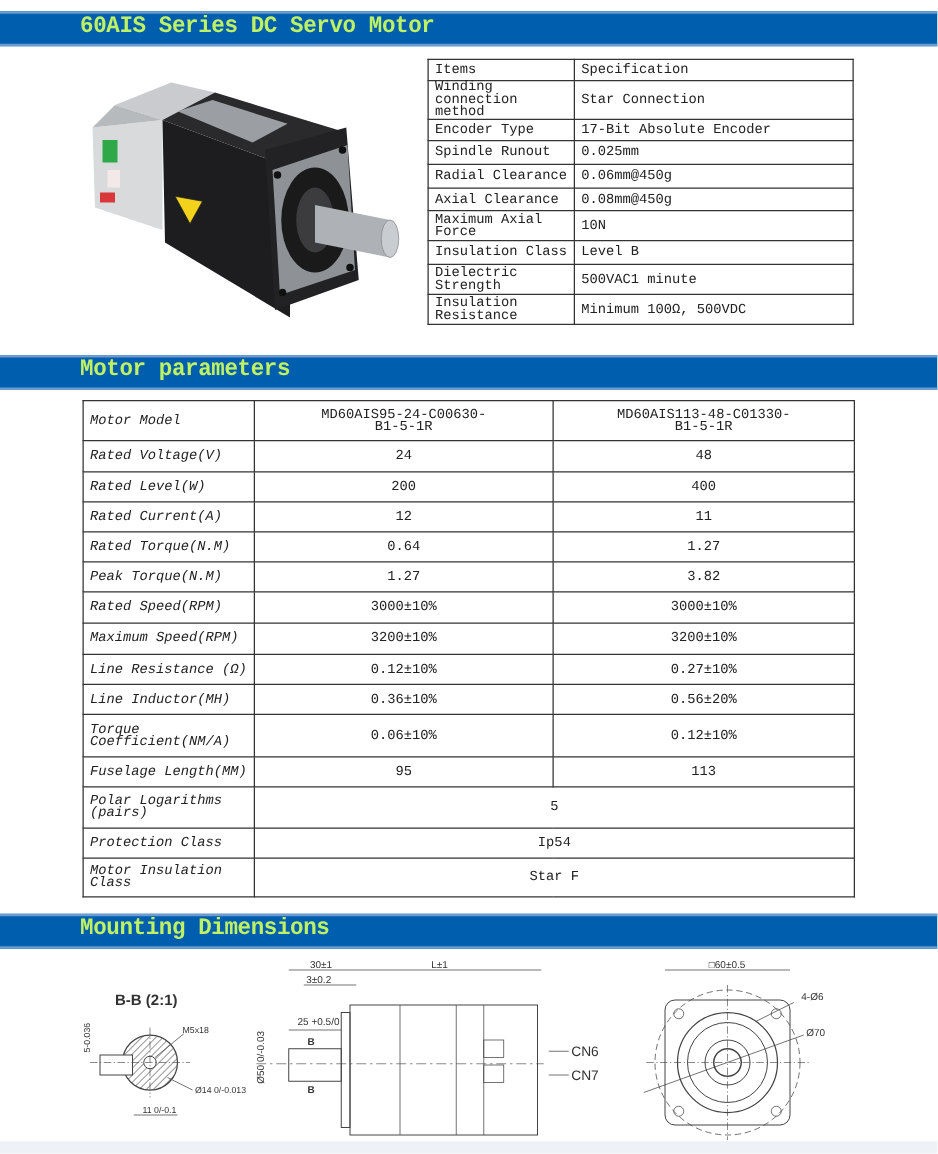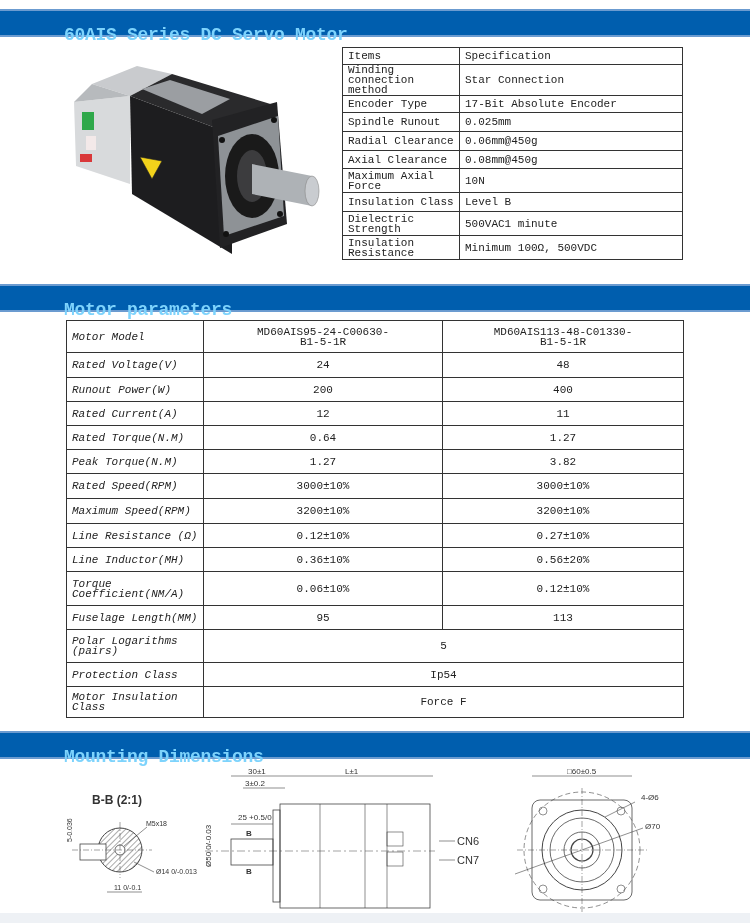--- a/index.html
+++ b/index.html
@@ -1,20 +1,20 @@
 <!DOCTYPE html>
 <html><head>
 <meta charset="utf-8">
 <style>
   html, body { margin:0; padding:0; background:#ffffff; }
   body { width:750px; height:923px; position:relative; overflow:hidden;
          font-family:"DejaVu Serif", "Liberation Serif", serif; color:#222; }
   .bar { position:absolute; left:0; width:750px; height:28px; background:#005eae;
          border-top:2px solid #6b9bd0; border-bottom:2px solid #6b9bd0; box-sizing:border-box; }
-  .bar span { position:absolute; left:64px; top:14px; color:#7dd3fc; font-family:"Liberation Mono","DejaVu Sans Mono",monospace;
+  .bar span { position:absolute; left:64px; top:0; color:#bef264; font-family:"Liberation Mono","DejaVu Sans Mono",monospace;
               font-weight:bold; font-size:18px; letter-spacing:-0.3px; transform:scaleY(1.05); }
   
   table { border-collapse:collapse; position:absolute;border-radius:10px; }
   td { border:1px solid #333; font-family:"Liberation Mono","DejaVu Sans Mono",monospace; font-size:11px;
        line-height:10px; color:#222; padding:0 5px; vertical-align:middle; }
   #spec { left:342px; top:47px; width:341px; border:1.5px solid #333; }
   #spec td:first-child { width:106px; }
   #params { left:66px; top:320px; width:618px; border:1.5px solid #333; }
   #params td { font-size:11px; }
   #params td.c { text-align:center; }
@@ -122,21 +122,21 @@
       <div>MD60AIS113-48-C01330-</div>
       <div>B1-5-1R</div>
     </td>
   </tr>
   <tr style="height:25px">
     <td class="lab">Rated Voltage(V)</td>
     <td class="c">24</td>
     <td class="c">48</td>
   </tr>
   <tr style="height:24px">
-    <td class="lab">Runout Power(W)</td>
+    <td class="lab">Rated Level(W)</td>
     <td class="c">200</td>
     <td class="c">400</td>
   </tr>
   <tr style="height:24px">
     <td class="lab">Rated Current(A)</td>
     <td class="c">12</td>
     <td class="c">11</td>
   </tr>
   <tr style="height:24px">
     <td class="lab">Rated Torque(N.M)</td>
@@ -181,21 +181,21 @@
   <tr style="height:33px">
     <td class="lab">Polar Logarithms (pairs)</td>
     <td class="c" colspan="2">5</td>
   </tr>
   <tr style="height:24px">
     <td class="lab">Protection Class</td>
     <td class="c" colspan="2">Ip54</td>
   </tr>
   <tr style="height:31px">
     <td class="lab">Motor Insulation Class</td>
-    <td class="c" colspan="2">Force F</td>
+    <td class="c" colspan="2">Star F</td>
   </tr>
 </tbody>
   </table>
 
 <div class="bar" style="top:731px;text-align:right;">
   <span>Mounting Dimensions</span>
 </div>
 
 <div class="drawing" style="left:62px; width:145px; height:150px;">
   <svg width="145" height="150" viewBox="0 0 145 150" font-family="Liberation Sans, sans-serif" font-size="7" fill="#333">

